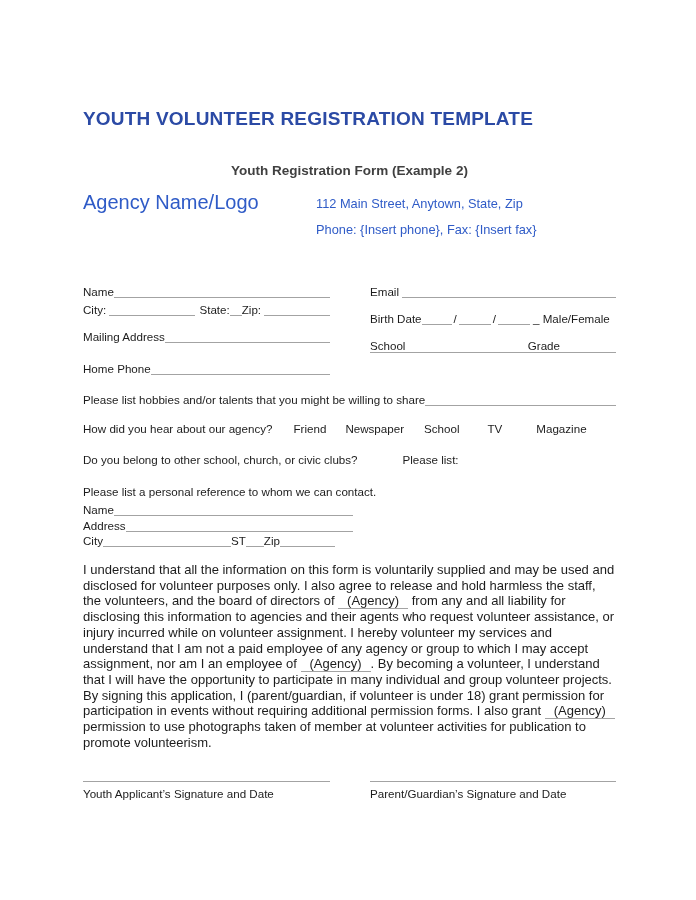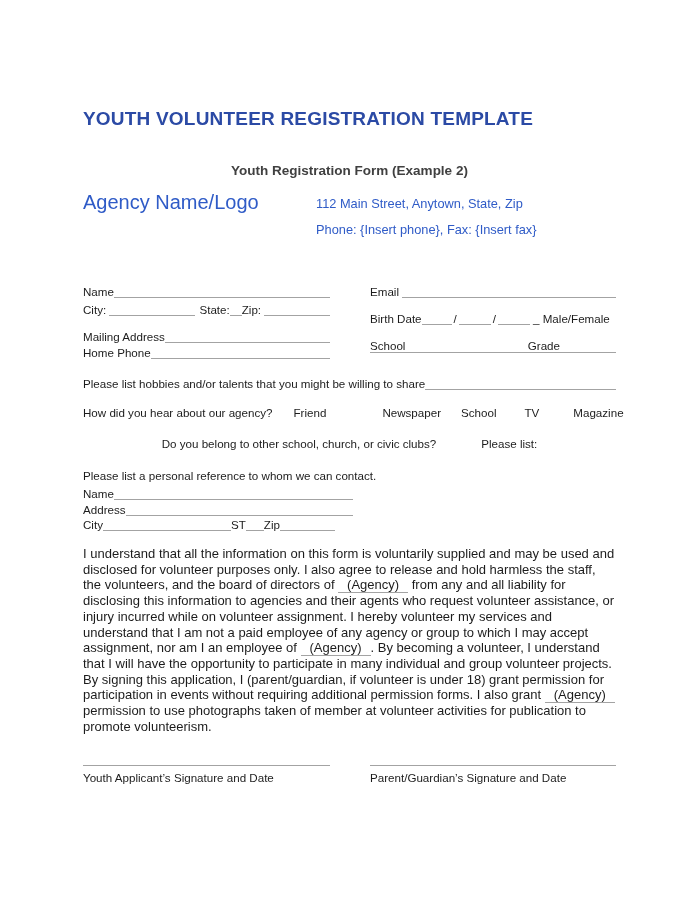--- a/index.html
+++ b/index.html
@@ -20,32 +20,32 @@
   .address-block { width:300px; text-align:left; font-size:12.8px; color:var(--accent-blue,#2f5bc7); line-height:26px; }
 
   .fields { display:flex; justify-content:space-between; margin-top:40px; }
   .fcol-left  { width:247px; }
   .fcol-right { width:246px; }
   .frow { display:flex; align-items:flex-end; height:15px; font-size:11.6px; }
   .lbl { white-space:pre; }
   .blank { flex:1; border-bottom:1px solid var(--line-gray,#a3a3a3); height:13px; }
   .blank.fixed { flex:none; }
   .slash { padding:0 2px; }
-  .mt12 { margin-top:12px; } .mt13 { margin-top:13px; } .mt3 { margin-top:3px; } .mt15 { margin-top:1px;text-align:center; }
+  .mt12 { margin-top:12px; } .mt13 { margin-top:13px; } .mt3 { margin-top:3px; } .mt15 { margin-top:17px;text-align:center; }
   .row-underlined { display:flex; align-items:flex-end; height:15px; border-bottom:1px solid var(--line-gray,#a3a3a3); }
   .spacer-flex { flex:1; } .spacer-56 { width:56px; }
 
   .hobbies-row { margin-top:16px; display:flex; align-items:flex-end; height:15px; }
   .hear-row { margin-top:16px; display:flex; height:15px; }
   .hear-row .opt1 { margin-left:21px; }
-  .hear-row .opt2 { margin-left:56px; }
+  .hear-row .opt2 { margin-left:19px; }
   .hear-row .opt3 { margin-left:20px; }
   .hear-row .opt4 { margin-left:28px; }
   .hear-row .opt5 { margin-left:34px; }
-  .clubs-row { margin-top:16px; display:flex; height:15px;justify-content:center; }
+  .clubs-row { margin-top:16px; display:flex; height:15px; }
   .clubs-row .please-list { margin-left:45px; }
 
   .reference { margin-top:17px; }
   .ref-intro { height:15.5px; }
   .ref-row { display:flex; align-items:flex-end; height:15.5px; width:270px; }
 
   .agreement { margin-top:15px; line-height:15.7px; font-size:13px; width:533px; }
   .blank-inline { border-bottom:1px solid var(--line-gray,#a3a3a3); padding:0 9px; white-space:pre; }
 
   .signatures { margin-top:31px; display:flex; justify-content:space-between; }

